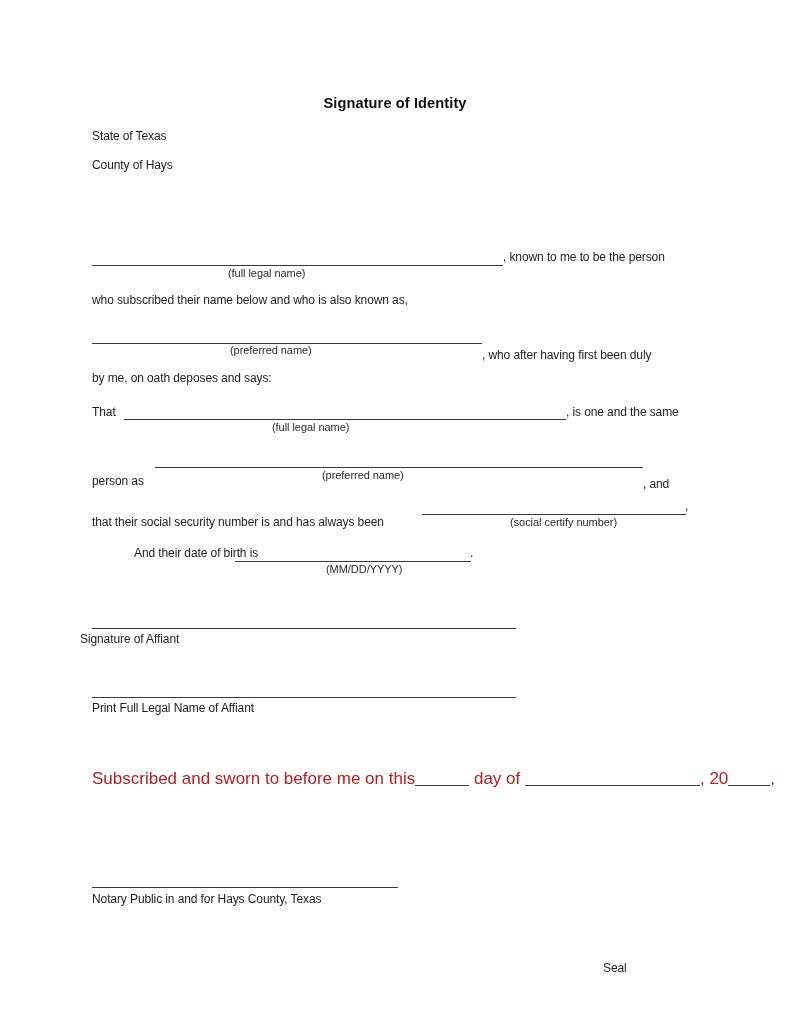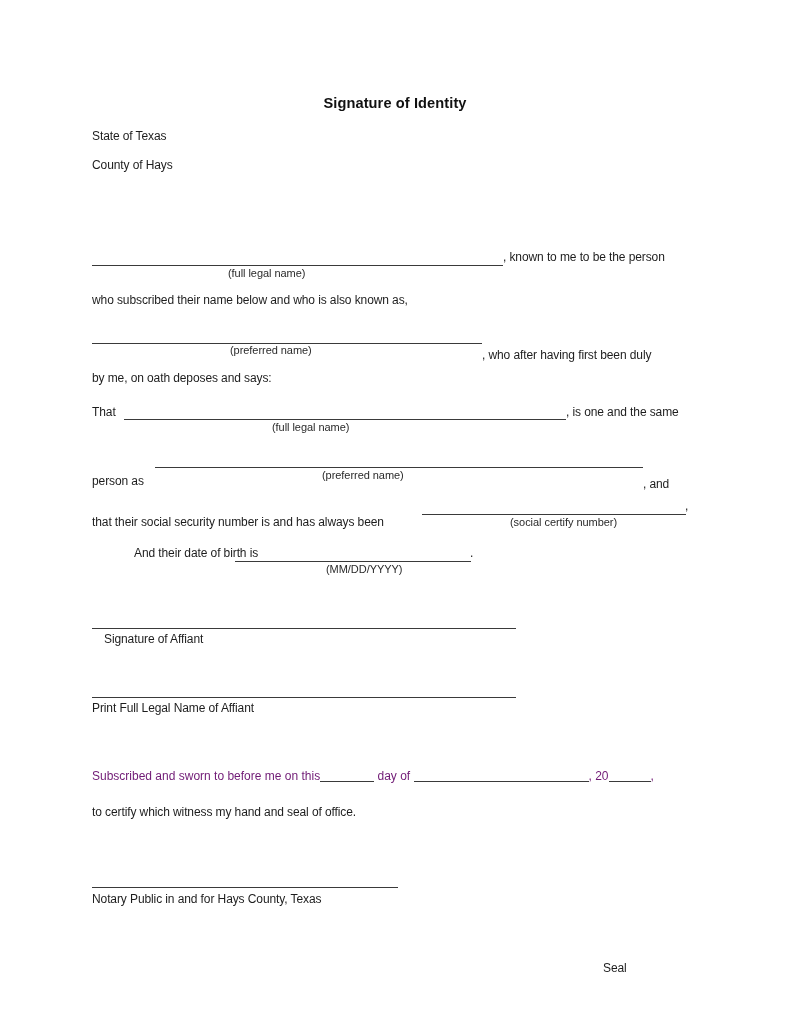--- a/index.html
+++ b/index.html
@@ -68,22 +68,22 @@
   
   .blank-inline {
     display: inline-block;
     border-bottom: 1.1px solid #3a3a3a;
     vertical-align: -2px;
   }
 
   .lbl {
     position: absolute;
     white-space: nowrap;
-    font-size: 12px;
-    color: #701a75;
+    font-size: 17px;
+    color: #b91c1c;
   }
 </style>
 </head>
 <body>
 
 <div class="page">
 
   <div class="title">Signature of Identity</div>
 
   <div class="run" style="left:92px; top:128px;">State of Texas</div>
@@ -117,29 +117,28 @@
   <div class="rule" style="left:422px; top:514px; width:264px;"></div>
   <div class="run" style="left:685px; top:498px;">,</div>
   <div class="caption" style="left:510px; top:516px;">(social certify number)</div>
 
   <div class="run" style="left:92px; top:545px;margin-left:42px;">And their date of birth is</div>
   <div class="rule" style="left:235px; top:561px; width:236px;"></div>
   <div class="run" style="left:470px; top:545px;">.</div>
   <div class="caption" style="left:326px; top:563px;">(MM/DD/YYYY)</div>
 
   <div class="rule" style="left:92px; top:628px; width:424px;"></div>
-  <div class="run" style="left:104px; top:631px;">Signature of Affiant</div>
+  <div class="run" style="left:80px; top:631px;">Signature of Affiant</div>
 
   <div class="rule" style="left:92px; top:697px; width:424px;"></div>
   <div class="run" style="left:92px; top:700px;">Print Full Legal Name of Affiant</div>
 
   <div class="lbl" style="left:92px; top:769px;">
     <span>Subscribed and sworn to before me on this</span><span class="blank-inline" style="width:54px;"></span> <span>day of</span> <span class="blank-inline" style="width:175px;"></span><span>, 20</span><span class="blank-inline" style="width:42px;"></span><span>,</span>
   </div>
 
-  <div class="run" style="left:92px; top:804px;">to certify which witness my hand and seal of office.</div>
 
   <div class="rule" style="left:92px; top:887px; width:306px;"></div>
   <div class="run" style="left:92px; top:891px;">Notary Public in and for Hays County, Texas</div>
 
   <div class="run" style="left:603px; top:960px;">Seal</div>
 
 </div>
 
 </body></html>

